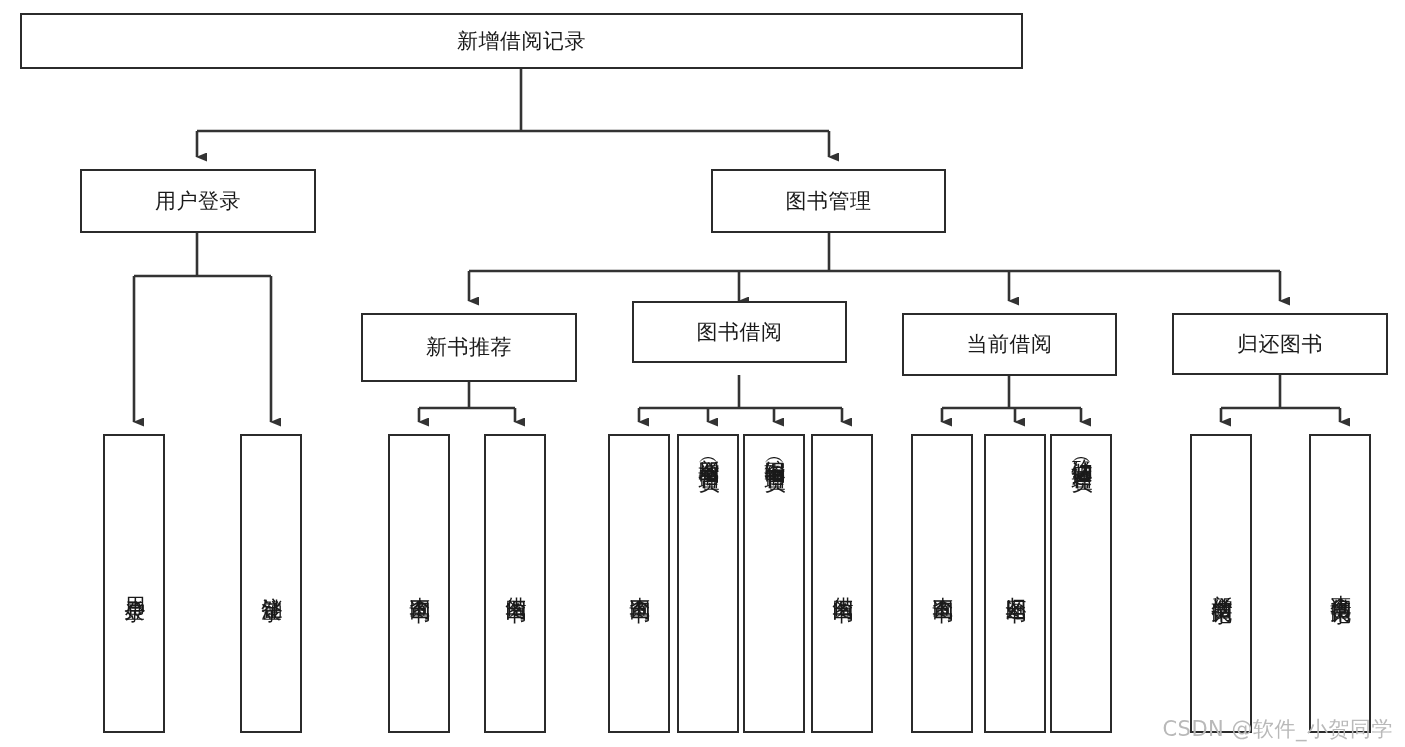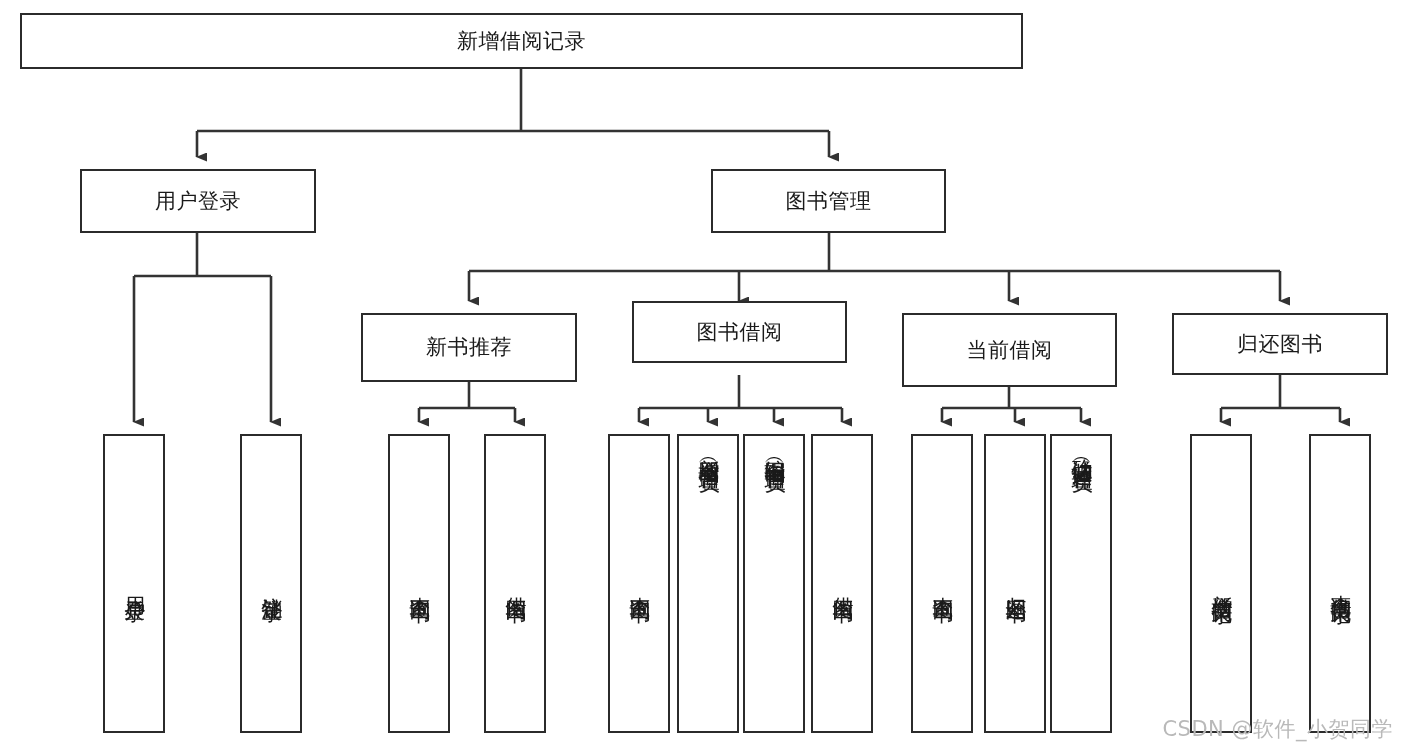--- a/index.html
+++ b/index.html
@@ -147,21 +147,21 @@
   <div class="node node-l2" style="left: 711px; top: 169px; width: 235px; height: 64px; border-color: rgb(43, 43, 43); background: rgb(255, 255, 255);">
     <span class="node-label" style="color: rgb(26, 26, 26);">图书管理</span>
   </div>
 
   <div class="node node-l3" style="left: 361px; top: 313px; width: 216px; height: 69px; border-color: rgb(43, 43, 43); background: rgb(255, 255, 255);">
     <span class="node-label" style="color: rgb(26, 26, 26);">新书推荐</span>
   </div>
   <div class="node node-l3" style="left: 632px; top: 301px; width: 215px; height: 62px; border-color: rgb(43, 43, 43); background: rgb(255, 255, 255);">
     <span class="node-label" style="color: rgb(26, 26, 26);">图书借阅</span>
   </div>
-  <div class="node node-l3" style="left: 902px; top: 313px; width: 215px; height: 74px; border-color: rgb(43, 43, 43); background: rgb(255, 255, 255);">
+  <div class="node node-l3" style="left: 902px; top: 313px; width: 215px; height: 63px; border-color: rgb(43, 43, 43); background: rgb(255, 255, 255);">
     <span class="node-label" style="color: rgb(26, 26, 26);">当前借阅</span>
   </div>
   <div class="node node-l3" style="left: 1172px; top: 313px; width: 216px; height: 62px; border-color: rgb(43, 43, 43); background: rgb(255, 255, 255);">
     <span class="node-label" style="color: rgb(26, 26, 26);">归还图书</span>
   </div>
 
   <div class="node node-leaf leaf-center" style="left: 103px; top: 434px; width: 62px; height: 299px; border-color: rgb(43, 43, 43); background: rgb(255, 255, 255);">
     <span class="node-label" style="color: rgb(26, 26, 26);">用户登录</span>
   </div>
   <div class="node node-leaf leaf-center" style="left: 240px; top: 434px; width: 62px; height: 299px; border-color: rgb(43, 43, 43); background: rgb(255, 255, 255);">

